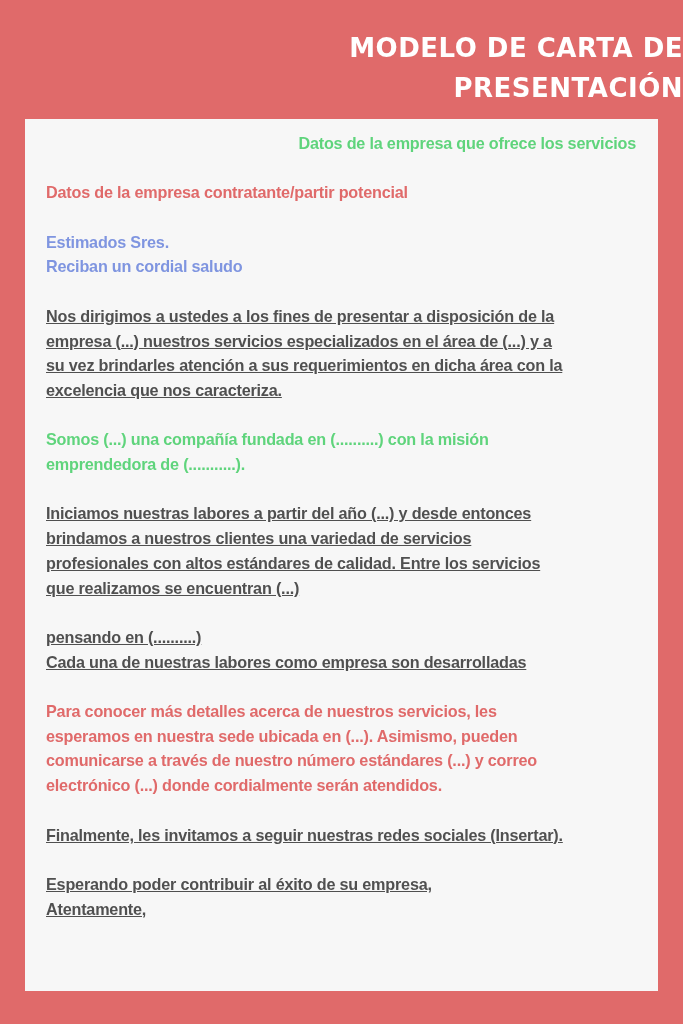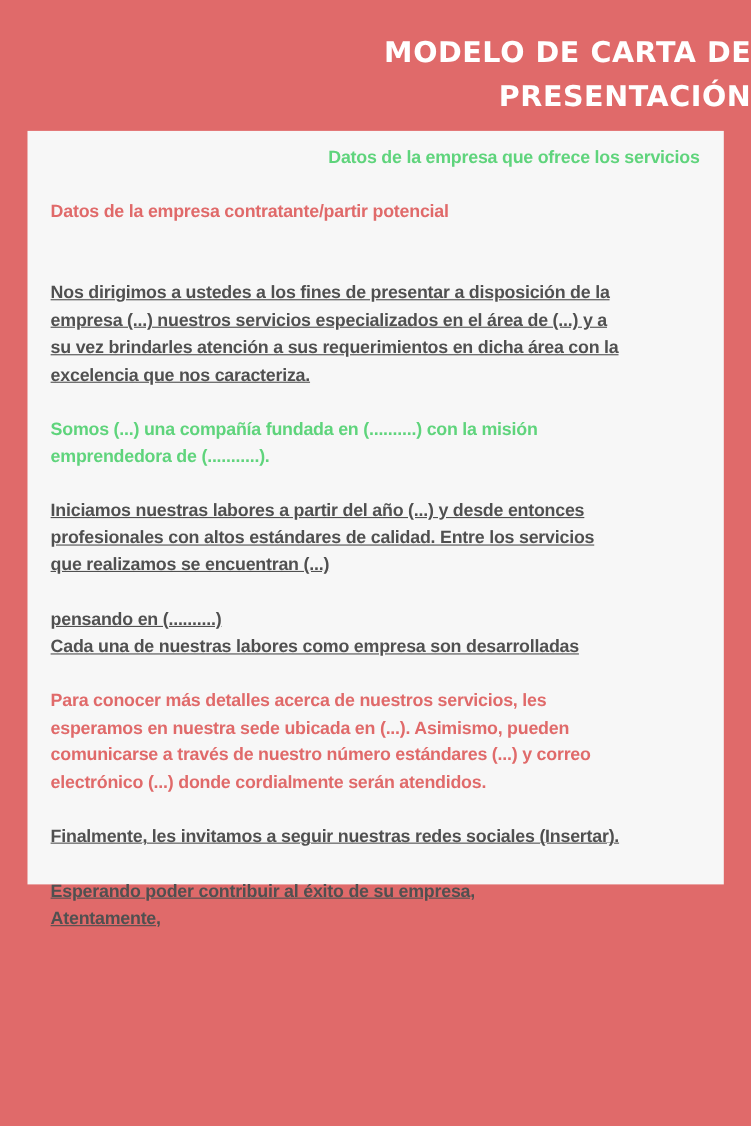--- a/index.html
+++ b/index.html
@@ -11,21 +11,21 @@
     }
     .title {
       position: absolute; left: 0; top: 28px; width: 683px;
       text-align: right; color: #ffffff;
       font-family: "DejaVu Sans", sans-serif;
       font-weight: bold; font-size: 26px; line-height: 40px;
       letter-spacing: 0.5px;
     }
     .panel {
       position: absolute; left: 25px; top: 119px;
-      width: 633px; height: 685px;
+      width: 633px; height: 872px;
       background: #f7f7f7;
       box-sizing: border-box;
       padding: 12px 22px 0 21px;
       font-weight: bold; font-size: 16.2px; line-height: 24.7px;
       letter-spacing: -0.2px;
     }
     .p { margin: 0; }
     .right { text-align: right; }
     .green { color: #5fd47c; }
     .red { color: #e06a6a; }
@@ -39,35 +39,40 @@
 <div class="title">
   <div>MODELO DE CARTA DE</div>
   <div>PRESENTACIÓN</div>
 </div>
 
 <div class="panel">
   <p class="p right green">Datos de la empresa que ofrece los servicios</p>
   <div class="gap"></div>
   <p class="p red">Datos de la empresa contratante/partir potencial</p>
   <div class="gap"></div>
+  <div class="blue">
+    <p class="p">Estimados Sres.</p>
+    <p class="p">Reciban un cordial saludo</p>
+  </div>
   <div class="gap"></div>
   <div class="gray">
     <p class="p">Nos dirigimos a ustedes a los fines de presentar a disposición de la</p>
     <p class="p">empresa (...) nuestros servicios especializados en el área de (...) y a</p>
     <p class="p">su vez brindarles atención a sus requerimientos en dicha área con la</p>
     <p class="p">excelencia que nos caracteriza.</p>
   </div>
   <div class="gap"></div>
   <div class="green">
     <p class="p">Somos (...) una compañía fundada en (..........) con la misión</p>
     <p class="p">emprendedora de (...........).</p>
   </div>
   <div class="gap"></div>
   <div class="gray">
     <p class="p">Iniciamos nuestras labores a partir del año (...) y desde entonces</p>
+    <p class="p">brindamos a nuestros clientes una variedad de servicios</p>
     <p class="p">profesionales con altos estándares de calidad. Entre los servicios</p>
     <p class="p">que realizamos se encuentran (...)</p>
   </div>
   <div class="gap"></div>
   <div class="gray">
     <p class="p">pensando en (..........)</p>
     <p class="p">Cada una de nuestras labores como empresa son desarrolladas</p>
   </div>
   <div class="gap"></div>
   <div class="red">

